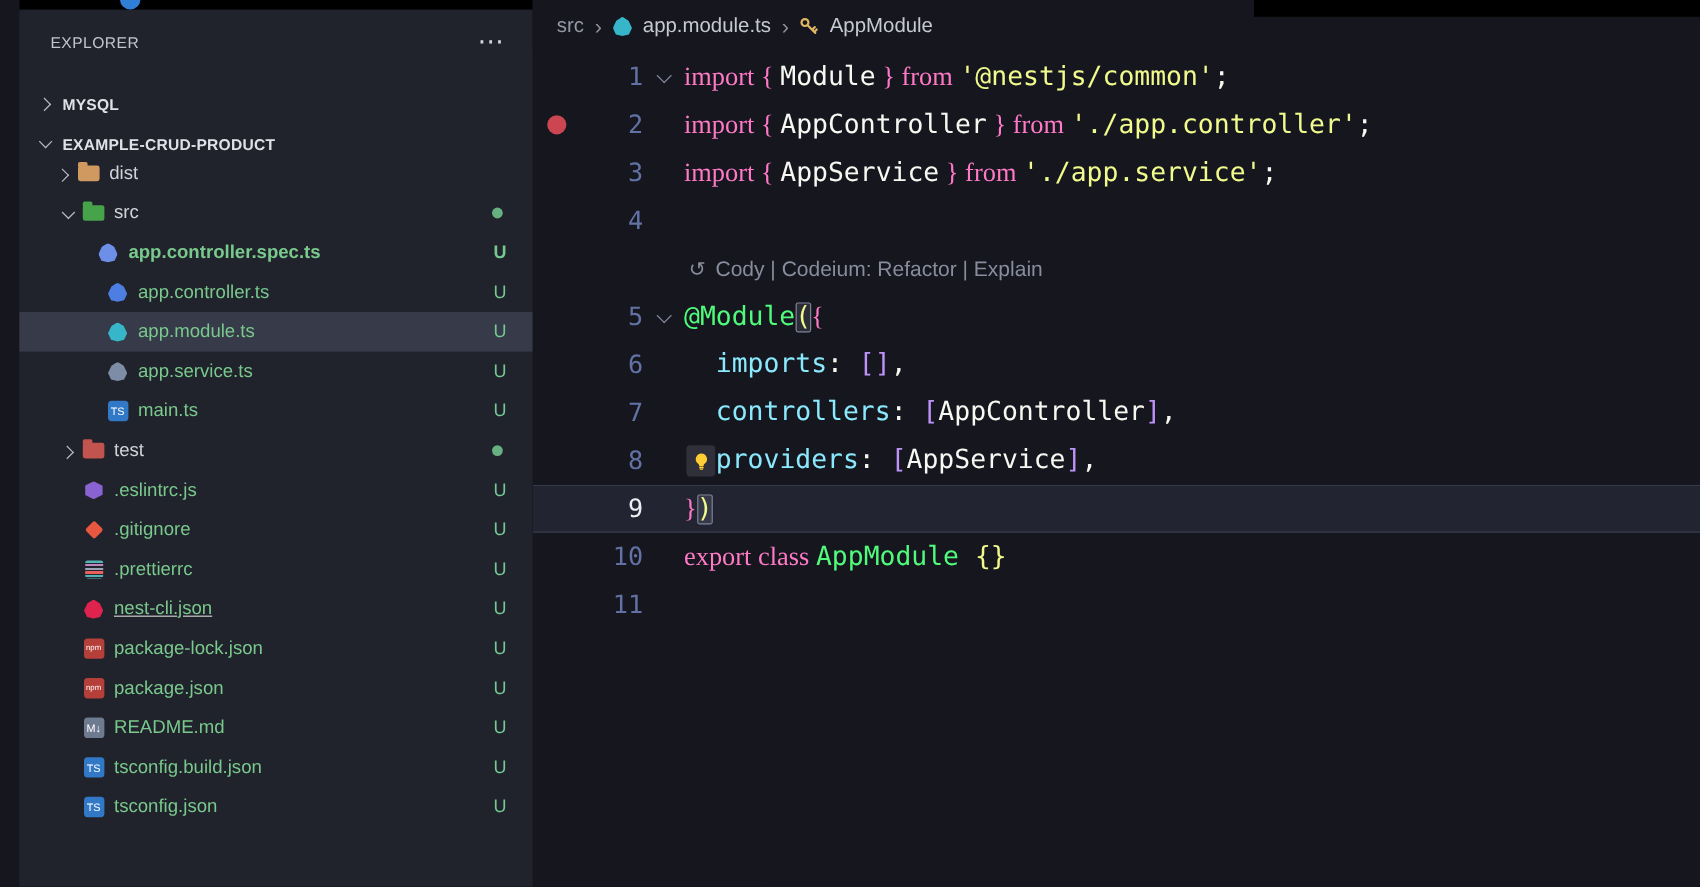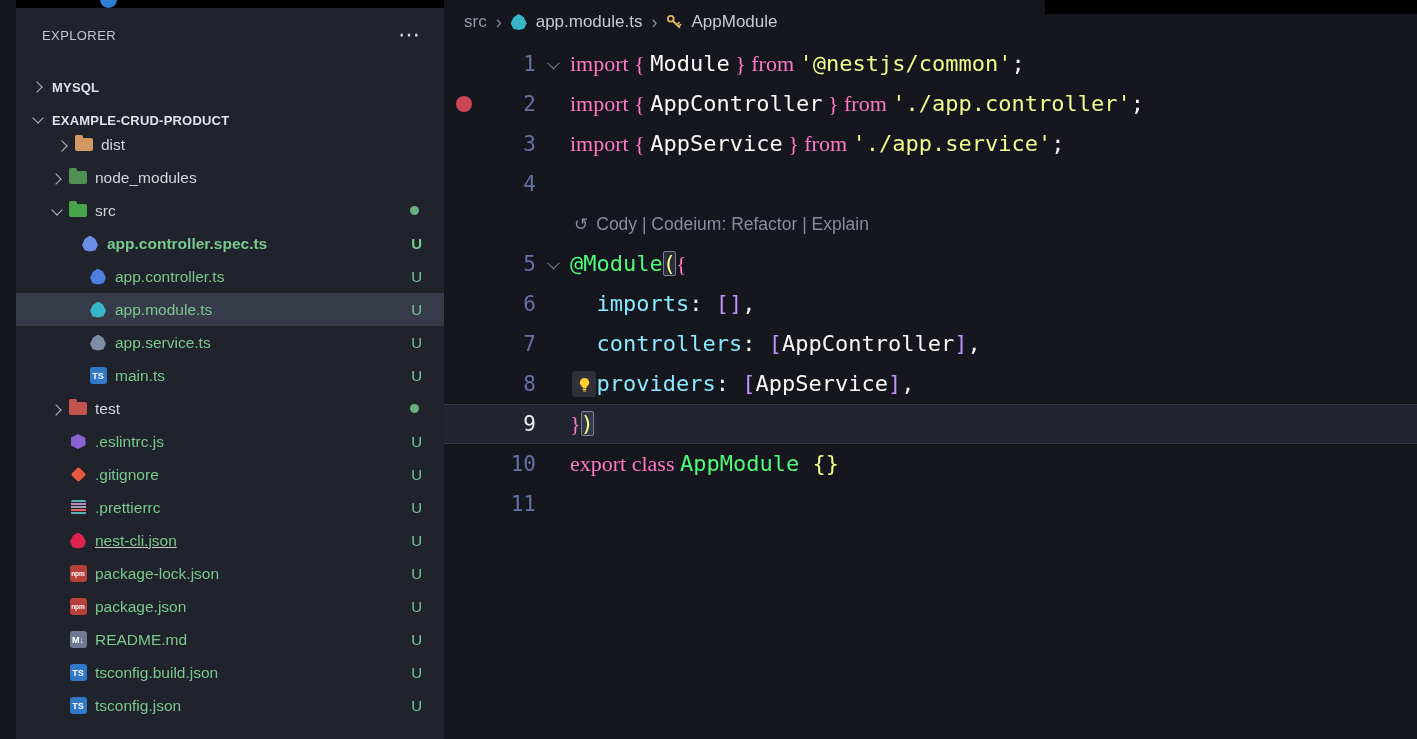--- a/index.html
+++ b/index.html
@@ -55,21 +55,21 @@
   .gdot {
     position:absolute; right:25px; width:9px; height:9px; border-radius:50%;
     background:#73c991; opacity:.85;
   }
 
   
   .ic { display:inline-flex; align-items:center; justify-content:center; }
   .ic-folder { width:18px; height:13px; border-radius:2px; position:relative; }
   .ic-folder .tab { position:absolute; top:-3px; left:0; width:8px; height:4px; border-radius:1.5px 1.5px 0 0; }
   .ic-blob { width:16px; height:16px; clip-path:polygon(50% 0%,82% 20%,100% 58%,84% 92%,50% 100%,16% 92%,0% 58%,18% 20%); }
-  .ic-box { border-radius:3px; color:#fff; font-weight:bold; width:17px; height:17px; display:inline-flex; align-items:center; justify-content:center; font-family:"Liberation Sans",sans-serif; }
+  .ic-box { border-radius:3px; color:#fff; font-weight:normal; width:17px; height:17px; display:inline-flex; align-items:center; justify-content:center; font-family:"Liberation Sans",sans-serif; }
   .ic-hex { width:15px; height:15px; clip-path:polygon(50% 0,100% 25%,100% 75%,50% 100%,0 75%,0 25%); }
   .ic-diamond { width:11px; height:11px; transform:rotate(45deg); border-radius:2px; }
   .ic-stripes { width:15px; height:15px; border-radius:2px;
     background:repeating-linear-gradient(180deg,#56b3b4 0 2px,#23252e 2px 3px,#bf85bf 3px 5px,#23252e 5px 6px,#9aa4b5 6px 8px,#23252e 8px 9px,#ea5e5e 9px 11px,#23252e 11px 12px,#56b3b4 12px 14px,#23252e 14px 15px);
   }
 
   
   .editor { flex:1; position:relative; background:#15161e; overflow:hidden; }
   .tr-strip { position:absolute; top:0; right:0; width:388px; height:14px; background:#000; z-index:5; }
   .breadcrumb {
@@ -125,41 +125,30 @@
     </div>
     <div class="sec">
       <span class="chev right"></span>
       <span class="sec-label">MYSQL</span>
     </div>
     <div class="sec">
       <span class="chev down"></span>
       <span class="sec-label">EXAMPLE-CRUD-PRODUCT</span>
     </div>
     <div id="tree">
-        <div class="srow" title="dist" style="padding-left: 36px;">
+        <div class="srow" title="dist" style="padding-left: 26px;">
           <span class="chevslot">
             <span class="chev right"></span>
           </span>
           <span class="iconslot">
             <span class="ic ic-folder" style="background: rgb(207, 153, 95);">
               <span class="tab" style="background: rgb(207, 153, 95);"></span>
             </span>
           </span>
           <span class="lbl folder">dist</span>
-        </div>
-        <div class="srow" title="node_modules" style="padding-left: 30px;">
-          <span class="chevslot">
-            <span class="chev right"></span>
-          </span>
-          <span class="iconslot">
-            <span class="ic ic-folder" style="background: rgb(78, 143, 82);">
-              <span class="tab" style="background: rgb(78, 143, 82);"></span>
-            </span>
-          </span>
-          <span class="lbl folder">node_modules</span>
         </div>
         <div class="srow" title="src" style="padding-left: 30px;">
           <span class="chevslot">
             <span class="chev down"></span>
           </span>
           <span class="iconslot">
             <span class="ic ic-folder" style="background: rgb(71, 163, 73);">
               <span class="tab" style="background: rgb(71, 163, 73);"></span>
             </span>
           </span>

